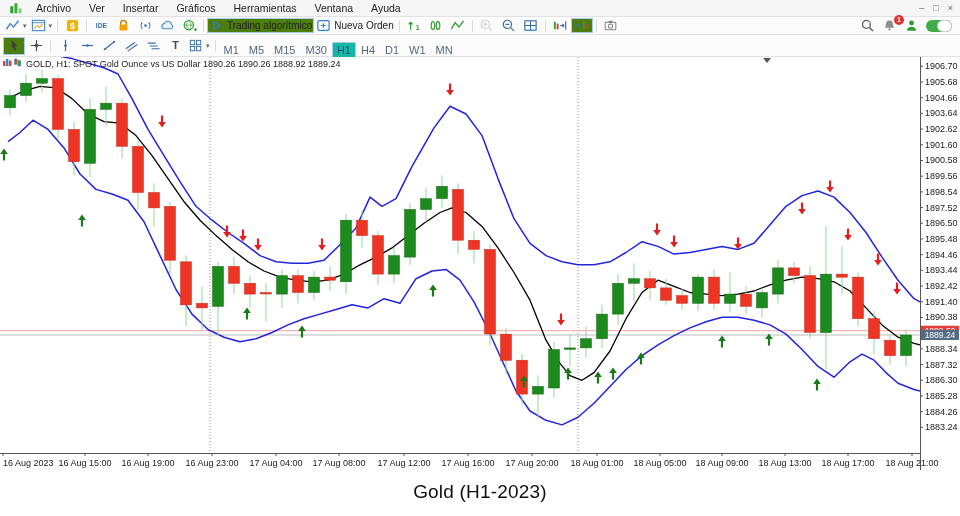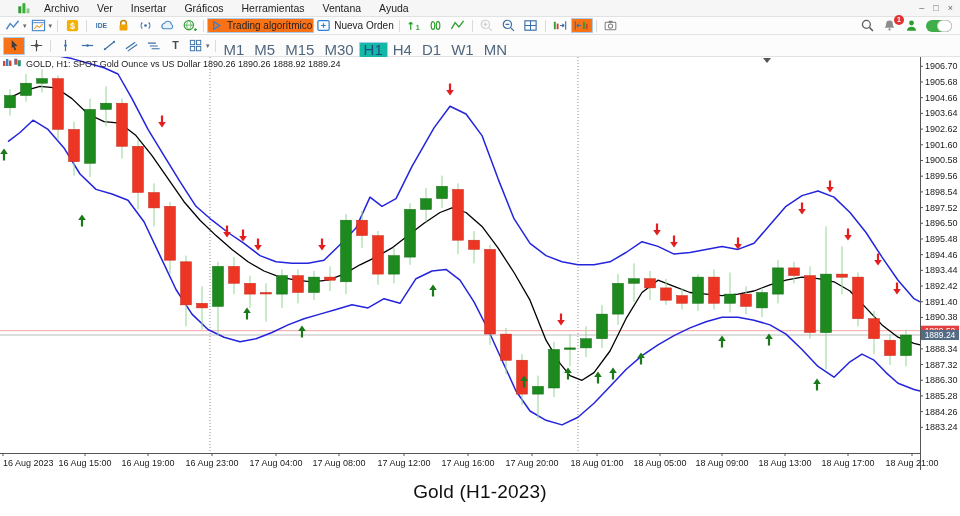--- a/index.html
+++ b/index.html
@@ -1,35 +1,35 @@
 <!DOCTYPE html>
 <html><head>
 <meta charset="utf-8">
 <style>
   html,body{margin:0;padding:0;background:#fff;}
   body{width:960px;height:516px;overflow:hidden;font-family:"Liberation Sans",sans-serif;-webkit-font-smoothing:antialiased;}
   .app{width:960px;height:468px;background:#fff;}
-  .menubar{height:16px;display:flex;align-items:center;background:#f6f6f6;border-bottom:1px solid #e2e2e2;font-size:10.5px;color:#222;padding-left:15px;}
+  .menubar{height:16px;display:flex;align-items:center;background:#f6f6f6;border-bottom:1px solid #e2e2e2;font-size:10.5px;color:#222;padding-left:7px;}
   .logo{width:14px;height:14px;margin:0 4px 0 2px;}
   .menu-item{padding:1px 9px;cursor:default;}
   .win-controls{margin-left:auto;display:flex;gap:9px;padding-right:7px;color:#666;font-size:9px;align-items:center;}
   .toolbar{height:17px;display:flex;align-items:center;background:#fcfcfc;border-bottom:1px solid #e2e2e2;padding-left:3px;}
   .toolbar.second{height:21px;background:#fcfcfc;}
   .tb-btn{height:15px;min-width:18px;display:flex;align-items:center;justify-content:center;gap:3px;padding:0 2px;border-radius:2px;font-size:10px;color:#333;position:relative;cursor:default;}
   .toolbar.second .tb-btn{height:18px;}
-  .tb-btn.active{background:#f97316;box-shadow:inset 0 0 0 1px #a6cdef;}
+  .tb-btn.active{background:#4d7c0f;box-shadow:inset 0 0 0 1px #a6cdef;}
   .tb-btn.disabled{opacity:.45;}
   .tb-label{white-space:nowrap;color:#222;}
   .tb-sep{width:1px;height:12px;background:#dadada;margin:0 3px;flex:0 0 auto;}
   .spacer{flex:1;}
   svg.icon{width:15px;height:15px;display:block;}
   .badge{position:absolute;top:-3px;right:-4px;background:#e03333;color:#fff;border-radius:50%;min-width:10px;height:10px;font-size:7px;line-height:10px;text-align:center;font-weight:bold;}
   .toggle{width:26px;height:12px;border-radius:6px;background:#3fae49;position:relative;margin:0 6px 0 2px;}
   .toggle .knob{position:absolute;right:1px;top:1px;width:13px;height:10px;border-radius:5px;background:#fff;box-shadow:0 0 0 1px #d0d0d0;}
-  .tf-btn{font-size:15px;color:#51677e;padding:0 5px;height:16px;display:flex;align-items:center;border-radius:2px;margin-top:8px;}
+  .tf-btn{font-size:11px;color:#51677e;padding:0 5px;height:16px;display:flex;align-items:center;border-radius:2px;margin-top:8px;}
   .tf-btn.active{background:#14b8a6;box-shadow:inset 0 0 0 1px #a6cdef;color:#1c4f80;}
   .chart-wrap{position:relative;width:960px;height:413px;background:#fff;}
   .chart-wrap svg{position:absolute;left:0;top:0;}
   .caption{height:48px;display:flex;align-items:flex-start;justify-content:center;padding-top:13px;font-size:19px;color:#101010;letter-spacing:.2px;}
   text{font-family:"Liberation Sans",sans-serif;}
 </style>
 </head>
 <body>
 
 <div class="app">

